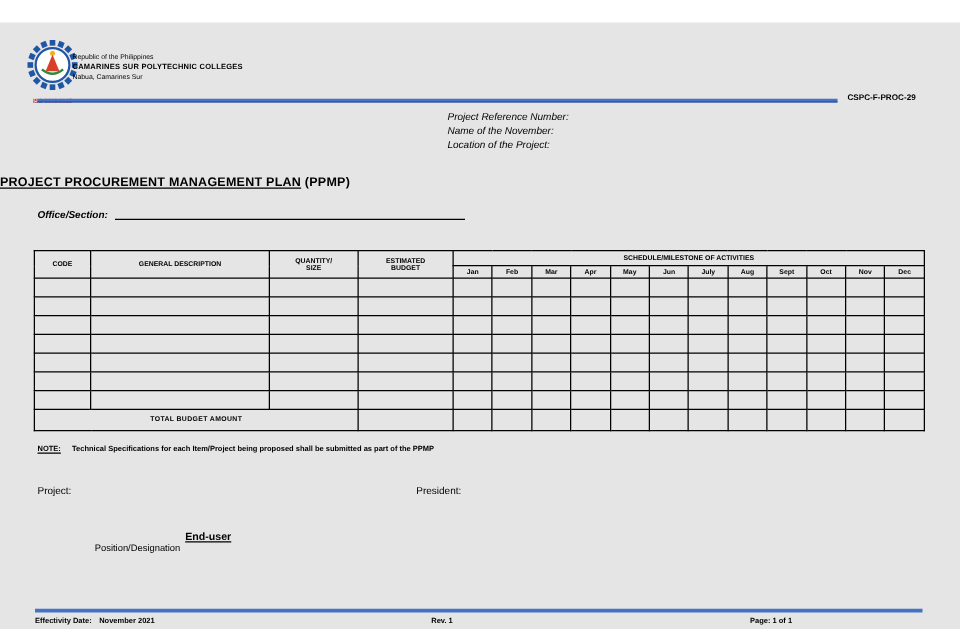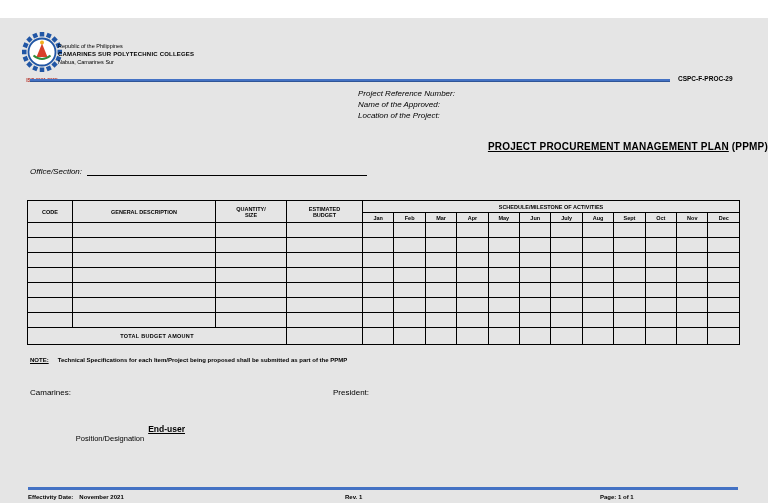--- a/index.html
+++ b/index.html
@@ -32,26 +32,26 @@
     font-size: 6.5px; font-weight: bold; white-space: nowrap;
   }
 
   
   .project-info { position: absolute; left: 358px; top: 70px; font-style: italic; font-size: 8px; }
   .project-info div { line-height: 11px; }
 
   
   .doc-title {
     position: absolute; left: 0; top: 123px; width: 768px;
-    text-align: right; font-size: 10px; font-weight: bold; letter-spacing: 0.2px;
+    text-align: left; font-size: 10px; font-weight: bold; letter-spacing: 0.2px;
   }
   .title-main { text-decoration: underline; }
 
   
-  .office-line { position: absolute; left: 30px; top: 149px; font-size: 8px; }
+  .office-line { position: absolute; left: 30px; top: 149px; font-size: 8px; font-weight: bold; }
   .office-label { font-style: italic; }
   .office-underline {
     display: inline-block; width: 280px; height: 9px;
     border-bottom: 1px solid #000; margin-left: 3px; vertical-align: bottom;
   }
 
   
   .ppmp-table {
     position: absolute; left: 27px; top: 182px; width: 713px;
     border-collapse: collapse; table-layout: fixed;
@@ -130,21 +130,21 @@
     <div class="org-line1">Republic of the Philippines</div>
     <div class="org-line2">CAMARINES SUR POLYTECHNIC COLLEGES</div>
     <div class="org-line3">Nabua, Camarines Sur</div>
   </div>
 
   <div class="header-rule"></div>
   <div class="form-code">CSPC-F-PROC-29</div>
 
   <div class="project-info">
     <div>Project Reference Number:</div>
-    <div>Name of the Approved:</div>
+    <div>Name of the November:</div>
     <div>Location of the Project:</div>
   </div>
 
   <div class="doc-title">
     <span class="title-main">PROJECT PROCUREMENT MANAGEMENT PLAN</span><span class="title-suffix"> (PPMP)</span>
   </div>
 
   <div class="office-line">
     <span class="office-label">Office/Section:</span>
     <span class="office-underline"></span>
@@ -331,21 +331,21 @@
         <td></td>
         <td></td>
       </tr>
     </tfoot>
   </table>
 
   <div class="note">
     <span class="note-label">NOTE:</span><span>Technical Specifications for each Item/Project being proposed shall be submitted as part of the PPMP</span>
   </div>
 
-  <div class="prepared-label">Camarines:</div>
+  <div class="prepared-label">Project:</div>
   <div class="approved-label">President:</div>
 
   <div class="sig-block sig-left">
     <div class="sig-name">End-user</div>
     <div class="sig-pos">Position/Designation</div>
   </div>
   <div class="sig-block sig-right">
   </div>
 
   <div class="footer-rule"></div>

